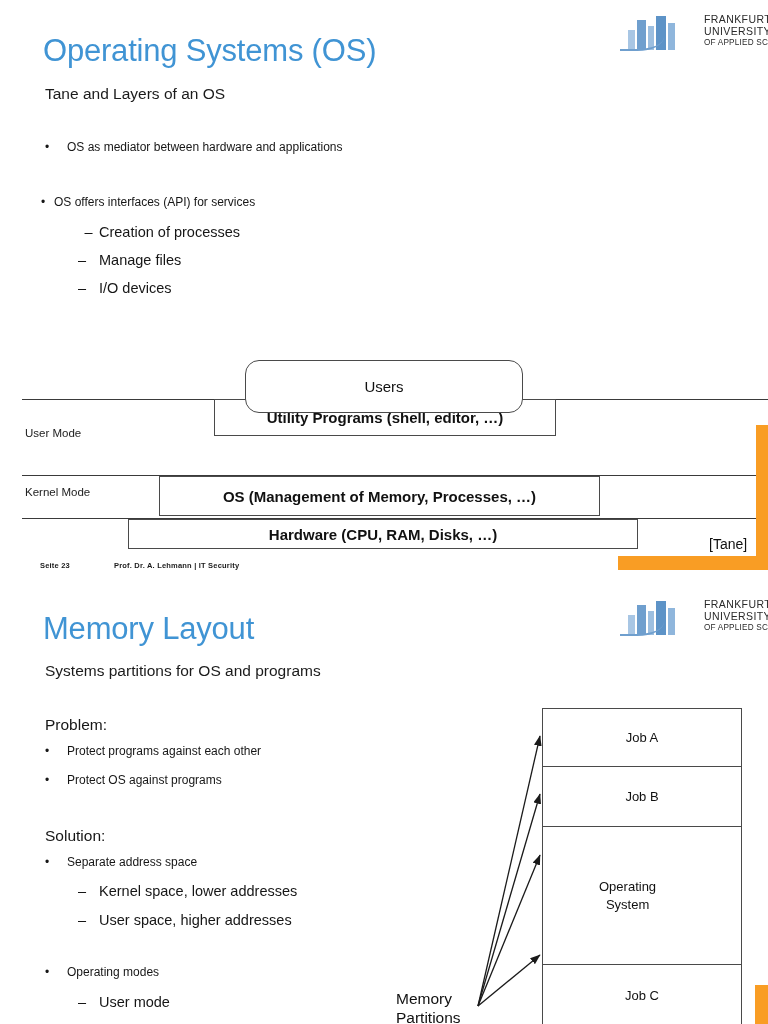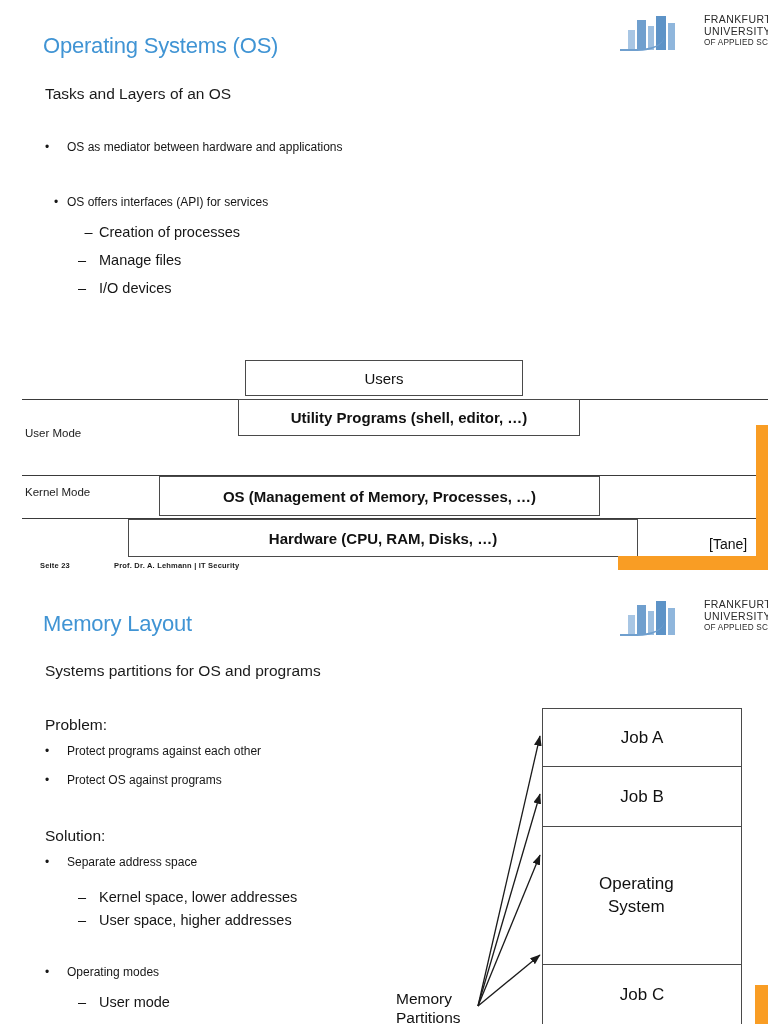--- a/index.html
+++ b/index.html
@@ -13,21 +13,21 @@
   .page { position: relative; width: 768px; height: 1024px; background: #fff; }
 
   
   .slide { position: absolute; left: 0; width: 768px; background: #fff; overflow: hidden; }
   #slide-1 { top: 0; height: 585px; }
   #slide-2 { top: 585px; height: 439px; }
 
   .slide-title {
     position: absolute;
     left: 43px;
-    font-size: 22px;
+    font-size: 31px;
     font-weight: 400;
     color: #4094d4;
     letter-spacing: -0.2px;
     white-space: nowrap;
   }
   .slide-subtitle {
     position: absolute;
     left: 45px;
     font-size: 15.5px;
     color: #1b1b1b;
@@ -115,21 +115,21 @@
 
   
   #mem-diagram { position: absolute; left: 0; top: 115px; width: 768px; height: 324px; }
   .mem-box {
     position: absolute; left: 542px; top: 0px; width: 200px;
     border: 1.5px solid #4a4a4a;
     background: #fff;
   }
   .mem-cell {
     display: flex; align-items: center; justify-content: center;
-    font-size: 17px; color: #111;
+    font-size: 13px; color: #111;
     border-bottom: 1.3px solid #4a4a4a;
     text-align: center;
   }
   .mem-cell:last-child { border-bottom: none; }
   .mem-cell.os { justify-content: flex-start; padding-left: 56px; line-height: 1.35; }
   .mem-caption {
     position: absolute;
     font-size: 15.5px; color: #111; line-height: 1.25; white-space: nowrap;
   }
   svg.arrows { position: absolute; left: 0; top: 0; width: 768px; height: 324px; overflow: visible; }
@@ -151,26 +151,26 @@
       </div>
       <div class="swoosh"></div>
       <div class="txt">
         <div class="l1">FRANKFURT</div>
         <div class="l2">UNIVERSITY</div>
         <div class="l3">OF APPLIED SCIENCES</div>
       </div>
     </div>
 
     <div class="slide-title" style="top:33px;">Operating Systems (OS)</div>
-    <div class="slide-subtitle" style="top:85px;">Tasks and Layers of an OS</div>
+    <div class="slide-subtitle" style="top:85px;">Tane and Layers of an OS</div>
 
     <div class="bullet-l1" style="left:45px; top:140px;">
       <span class="mark">•</span><span>OS as mediator between hardware and applications</span>
     </div>
-    <div class="bullet-l1" style="left:45px; top:195px;text-align:center;">
+    <div class="bullet-l1" style="left:32px; top:195px;text-align:center;">
       <span class="mark">•</span><span>OS offers interfaces (API) for services</span>
     </div>
     <div class="bullet-l2" style="left:78px; top:224px;text-align:center;">
       <span class="mark">–</span><span>Creation of processes</span>
     </div>
     <div class="bullet-l2" style="left:78px; top:252px;">
       <span class="mark">–</span><span>Manage files</span>
     </div>
     <div class="bullet-l2" style="left:78px; top:280px;">
       <span class="mark">–</span><span>I/O devices</span>
@@ -178,24 +178,24 @@
 
     <div id="layer-diagram">
 
       <div class="mode-line" style="top:44px;  width:1090px;"></div>
       <div class="mode-line" style="top:120px; width:1090px;"></div>
       <div class="mode-line" style="top:163px; width:1090px;"></div>
 
       <div class="mode-label" style="left:25px; top:72px;">User Mode</div>
       <div class="mode-label" style="left:25px; top:131px;">Kernel Mode</div>
 
-      <div class="layer-box lbl-bold" style="left:128px; top:164px; width:510px; height:38px;">Hardware (CPU, RAM, Disks, …)</div>
+      <div class="layer-box lbl-bold" style="left:128px; top:164px; width:510px; height:30px;">Hardware (CPU, RAM, Disks, …)</div>
       <div class="layer-box lbl-bold" style="left:159px; top:121px; width:441px; height:40px;">OS (Management of Memory, Processes, …)</div>
-      <div class="layer-box lbl-bold" style="left:214px; top:44px;  width:342px; height:37px;margin-left:24px;">Utility Programs (shell, editor, …)</div>
-      <div class="layer-box lbl-normal" style="left:245px; top:5px;   width:278px; height:36px;">Users</div>
+      <div class="layer-box lbl-bold" style="left:214px; top:44px;  width:342px; height:37px;">Utility Programs (shell, editor, …)</div>
+      <div class="layer-box lbl-normal" style="left:245px; top:5px;   width:278px; height:53px;border-radius:14px;">Users</div>
 
       <div class="cite" style="left:709px; top:181px;">[Tane]</div>
     </div>
 
     <div class="orange-v" style="left:756px; top:425px; width:12px; height:145px;"></div>
     <div class="orange-h" style="left:618px; top:556px; width:150px; height:14px;"></div>
 
     <div class="footer-seite" style="left:40px; top:561px;">
       <span>Seite</span>
       <span>23</span>
@@ -229,21 +229,21 @@
       <span class="mark">•</span><span>Protect OS against programs</span>
     </div>
     <div class="bullet-l1" style="left:45px; top:159px;">
       <span class="mark">•</span><span>Protect programs against each other</span>
     </div>
 
     <div class="plain-line" style="left:45px; top:242px;">Solution:</div>
     <div class="bullet-l1" style="left:45px; top:270px;">
       <span class="mark">•</span><span>Separate address space</span>
     </div>
-    <div class="bullet-l2" style="left:78px; top:298px;margin-top:6px;">
+    <div class="bullet-l2" style="left:78px; top:298px;">
       <span class="mark">–</span><span>Kernel space, lower addresses</span>
     </div>
     <div class="bullet-l2" style="left:78px; top:327px;">
       <span class="mark">–</span><span>User space, higher addresses</span>
     </div>
 
     <div class="bullet-l1" style="left:45px; top:380px;">
       <span class="mark">•</span><span>Operating modes</span>
     </div>
     <div class="bullet-l2" style="left:78px; top:409px;">

